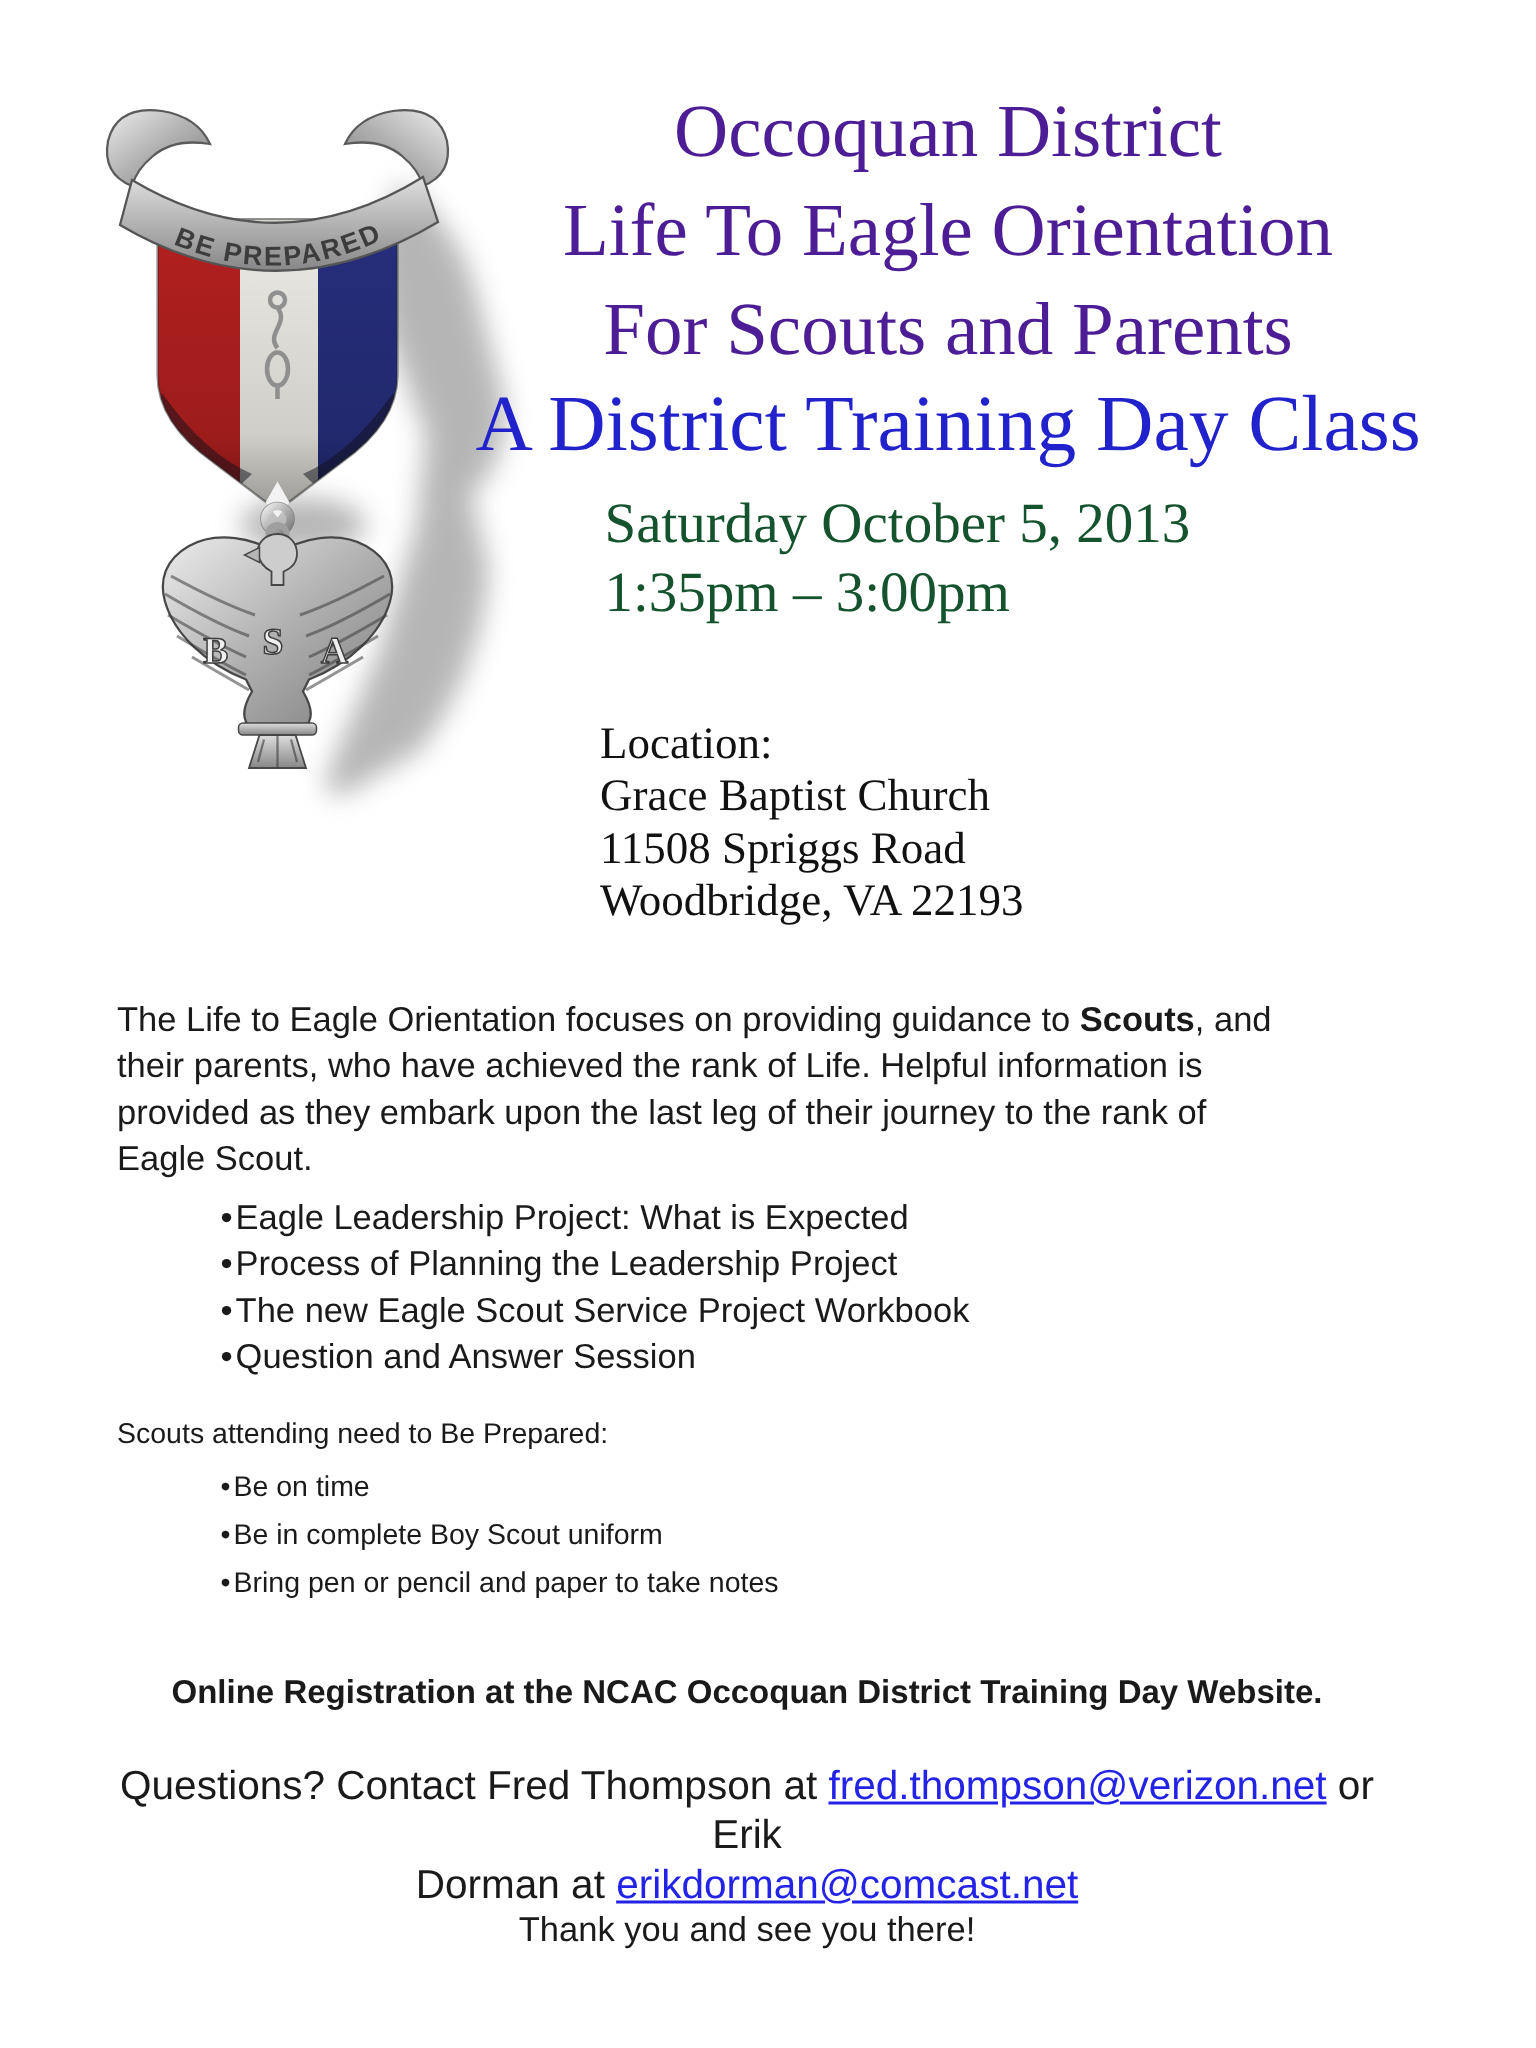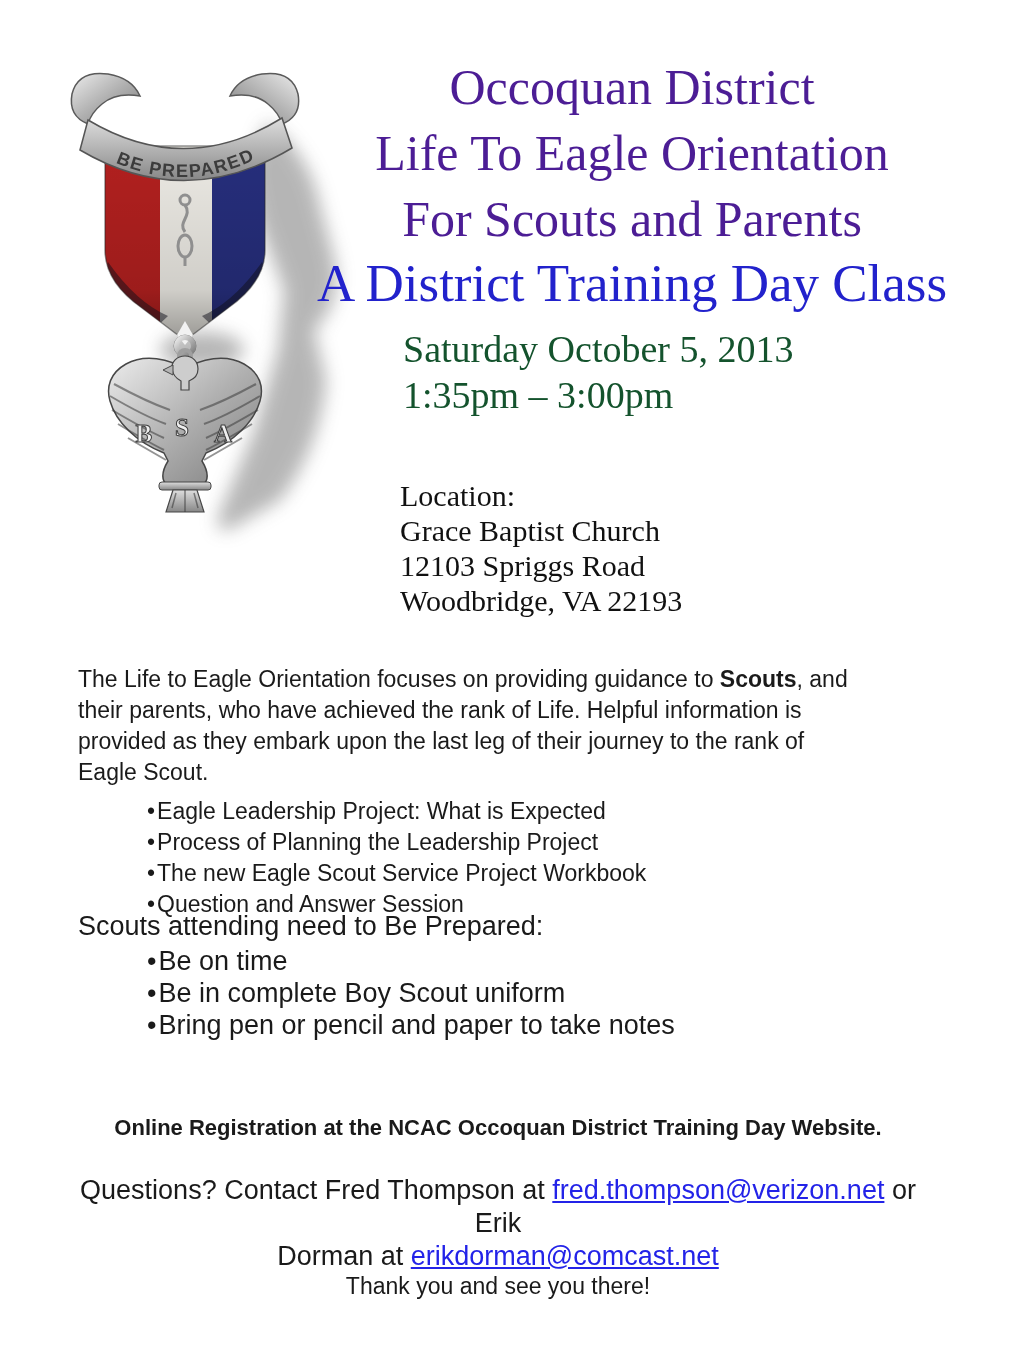--- a/index.html
+++ b/index.html
@@ -53,22 +53,22 @@
     font-size: 23px; line-height: 31px;
   }
   #intro-paragraph { margin: 0; white-space: pre-line; }
 
   ul.flyer-list { margin: 8px 0 0 0; padding: 0 0 0 69px; list-style: none; }
   ul.flyer-list li { white-space: nowrap; }
   ul.flyer-list li::before { content: "\2022"; margin-right: 2px; }
 
   #prepared-block {
     position: absolute;
-    left: 78px; top: 910px; width: 934px;
-    font-size: 27px; line-height: 32px;
+    left: 78px; top: 941px; width: 934px;
+    font-size: 19px; line-height: 32px;
   }
   #prepared-heading { margin: 0; white-space: nowrap; }
   #prepared-block ul.flyer-list { margin-top: 3px; }
 
   #registration-line {
     position: absolute;
     left: 60px; top: 1112px; width: 876px;
     text-align: center;
     font-size: 22px; line-height: 32px;
     font-weight: bold; white-space: nowrap;
@@ -197,21 +197,21 @@
 </div>
 
 <div id="datetime-block">
   <div>Saturday October 5, 2013</div>
   <div>1:35pm – 3:00pm</div>
 </div>
 
 <div id="location-block">
   <div>Location:</div>
   <div>Grace Baptist Church</div>
-  <div>12103 Spriggs Road</div>
+  <div>11508 Spriggs Road</div>
   <div>Woodbridge, VA  22193</div>
 </div>
 
 <div id="intro-block" class="bodytext">
   <p id="intro-paragraph"><span>The Life to Eagle Orientation focuses on providing guidance to </span><b>Scouts</b><span>, and
 their parents, who have achieved the rank of Life.  Helpful information is
 provided as they embark upon the last leg of their journey to the rank of
 Eagle Scout.</span></p>
   <ul class="flyer-list">
     <li>Eagle Leadership Project: What is Expected</li>

